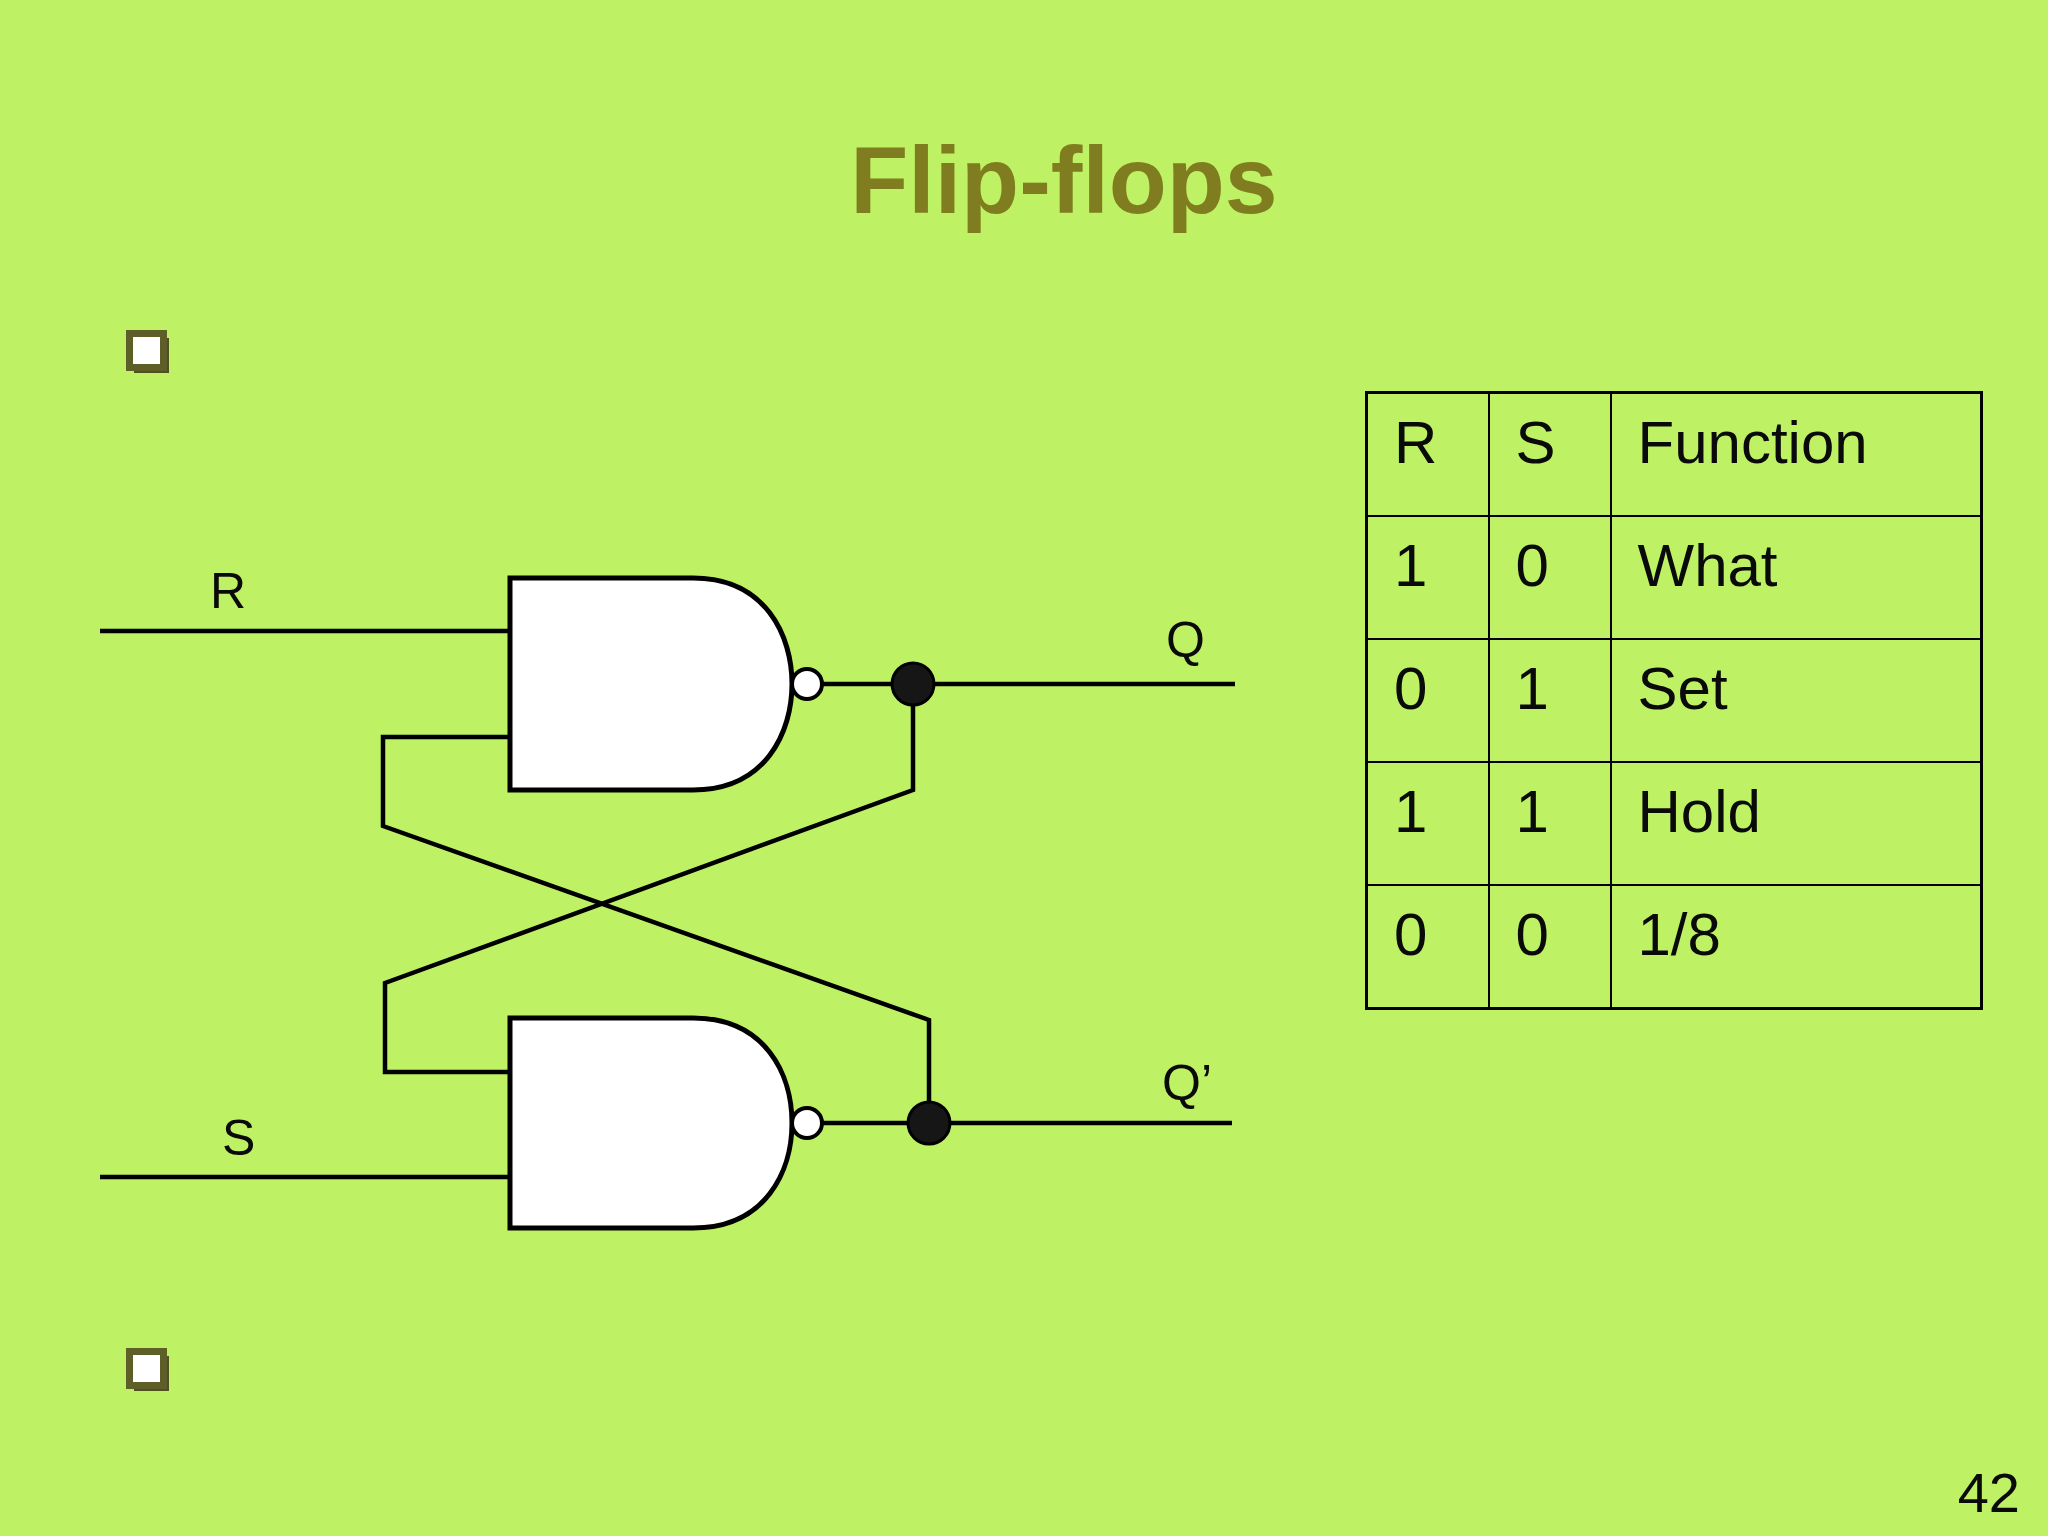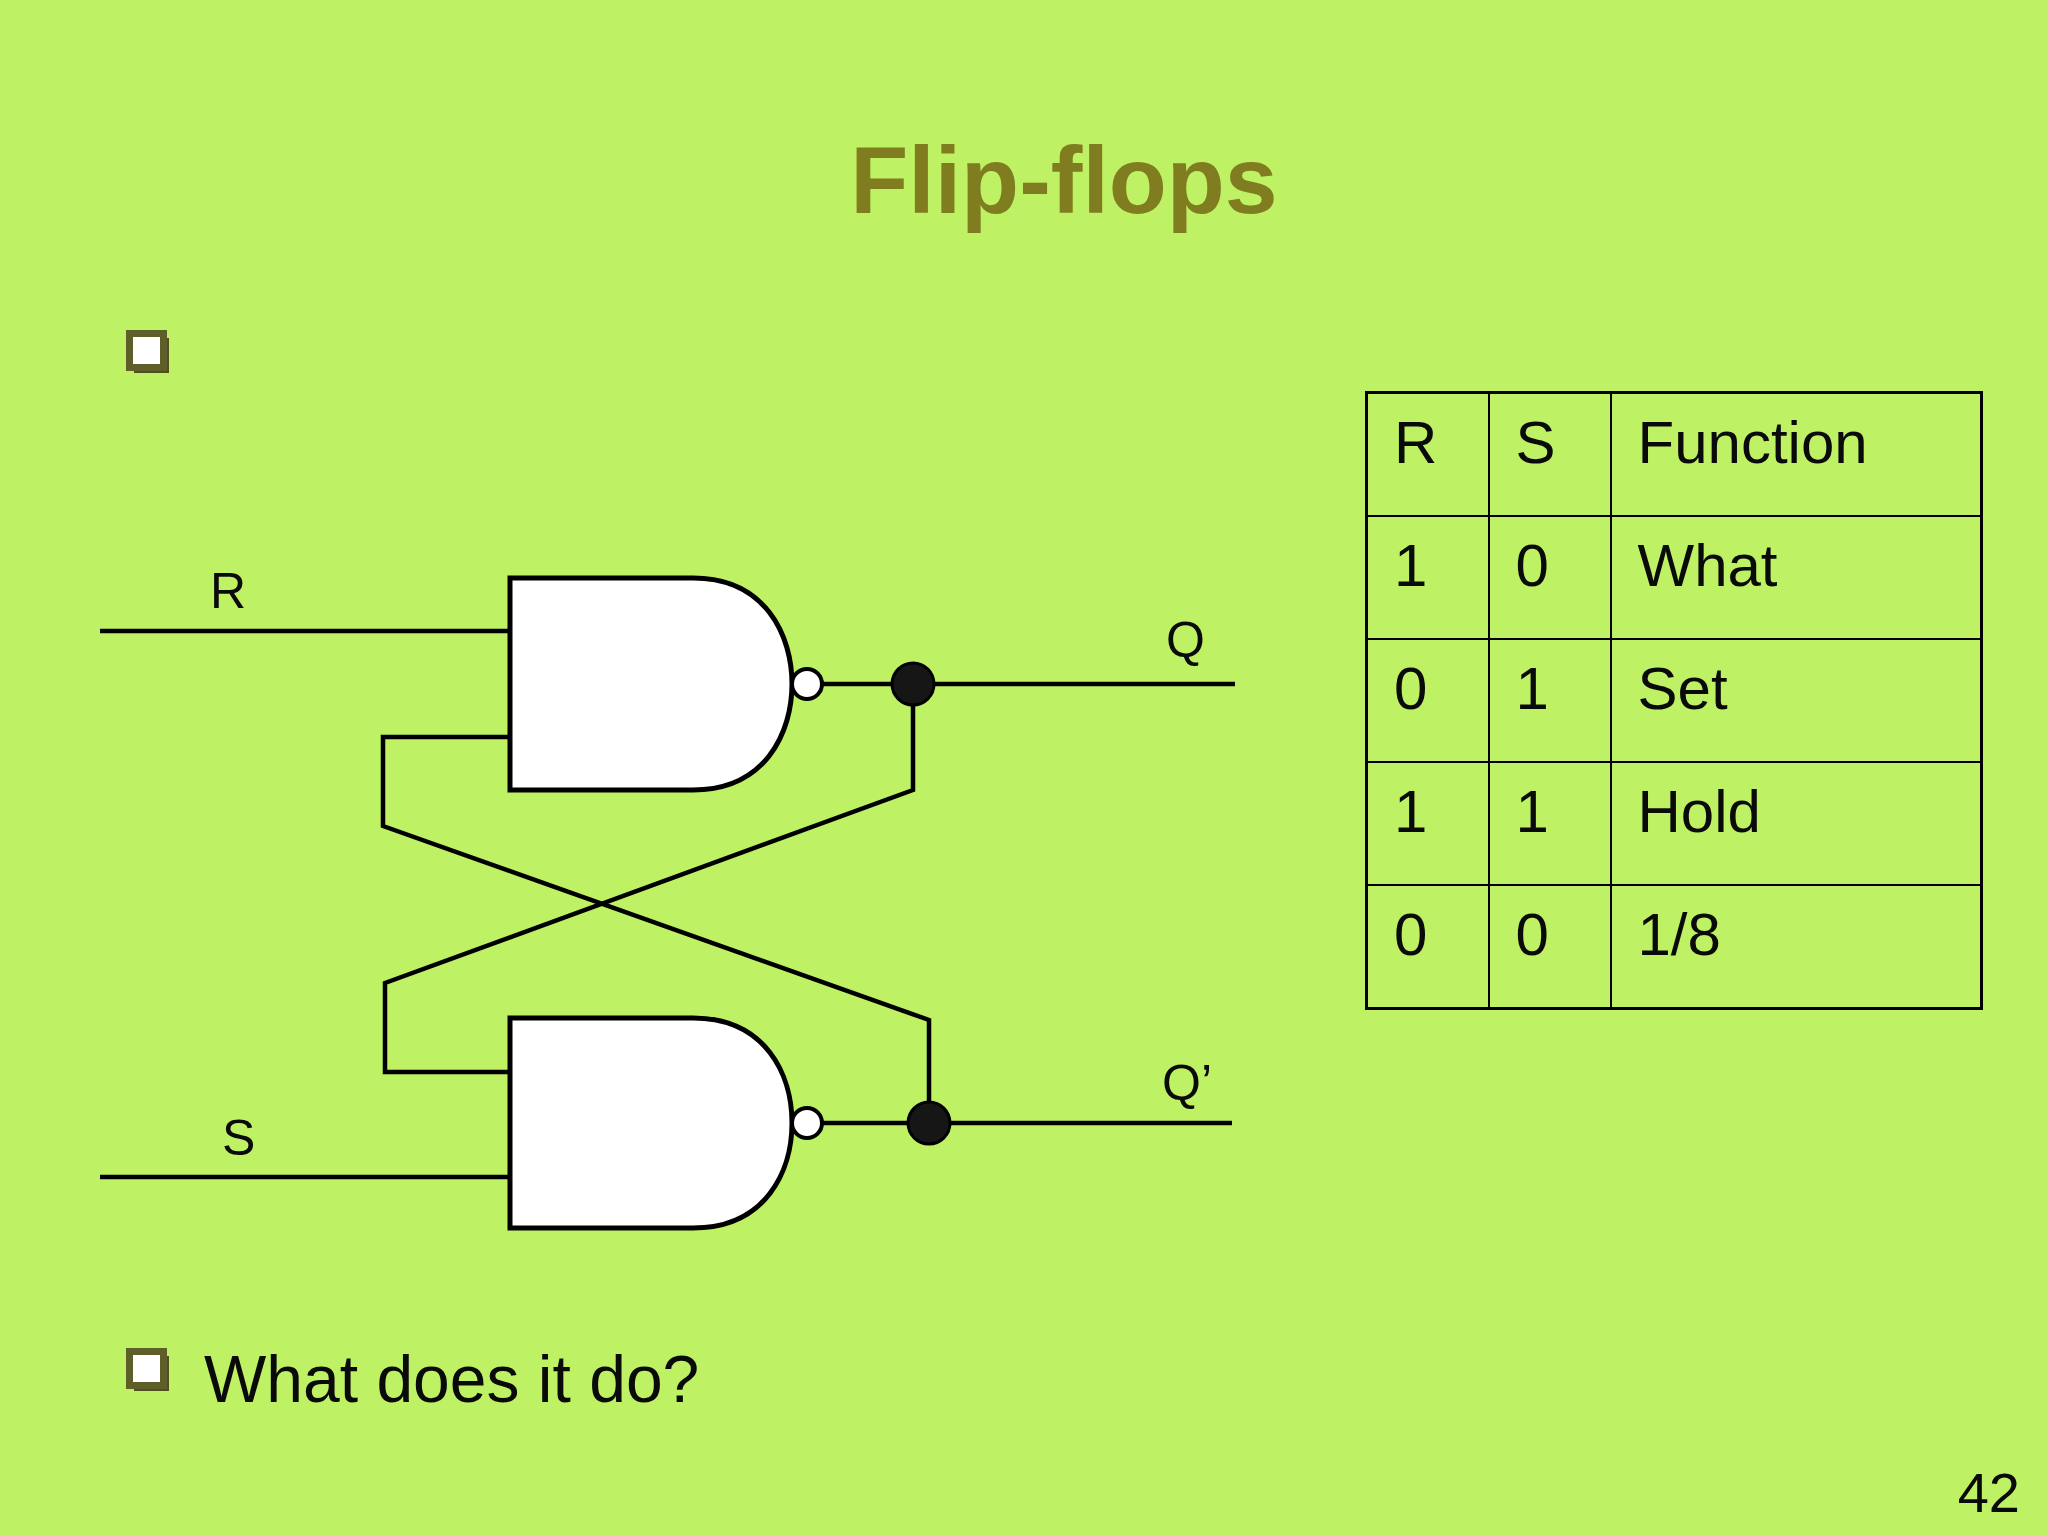--- a/index.html
+++ b/index.html
@@ -117,18 +117,17 @@
     </tr>
     <tr>
       <td>0</td>
       <td>0</td>
       <td>1/8</td>
     </tr>
   </tbody>
     </table>
 
   <span class="bullet-sq sq2"></span>
-  <div class="bullet-text bt2">What does it do?</div>
 
 
   <div class="page-num">42</div>
 
 </div>
 
 </body></html>

